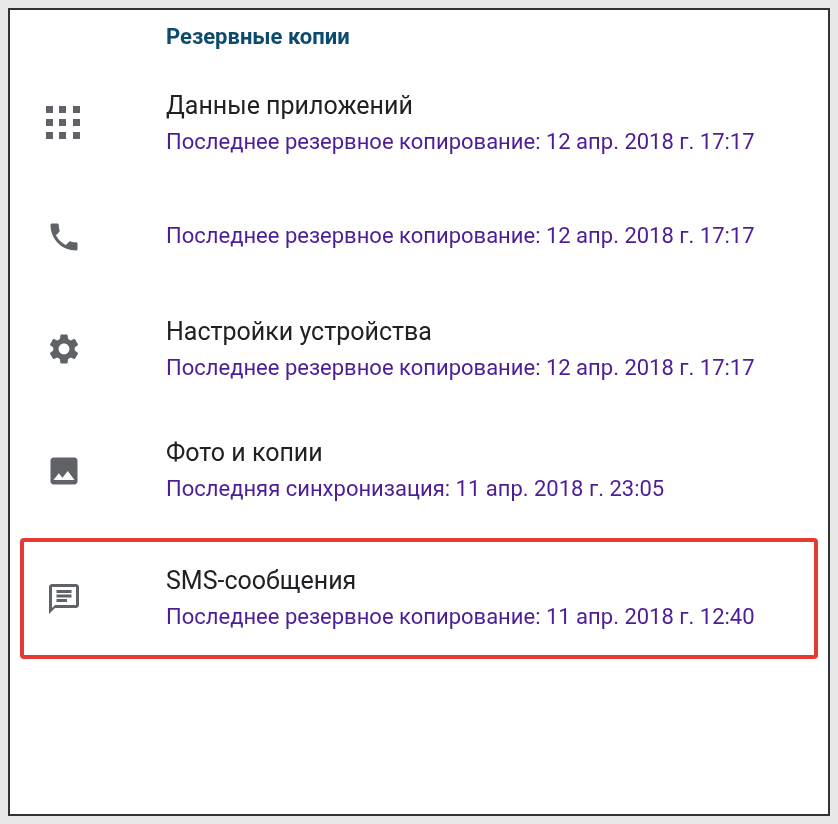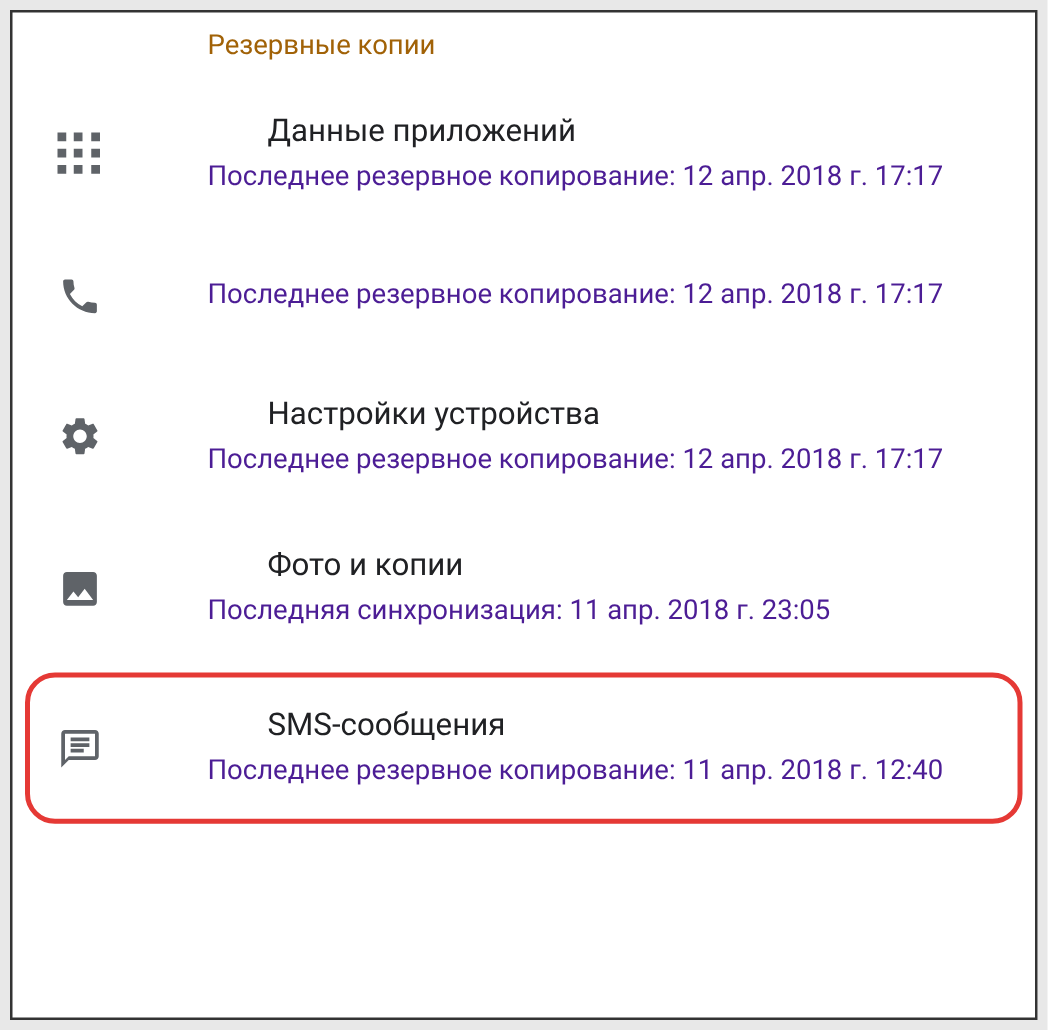--- a/index.html
+++ b/index.html
@@ -14,34 +14,34 @@
       height: 824px;
       padding: 8px;
     }
     .container {
       background: #ffffff;
       border: 2px solid #333;
       height: 100%;
       overflow: hidden;
     }
     .section-header {
-      color: #a16207;
+      color: #0c4a6e;
       font-size: 22px;
-      font-weight: 400;
+      font-weight: 700;
       padding: 14px 12px 14px 156px;
     }
     .list-item {
       display: flex;
       align-items: center;
       padding: 28px 20px 28px 36px;
       cursor: pointer;
     }
     .list-item.highlighted {
       border: 4px solid #e53935;
-      border-radius: 24px;
+      border-radius: 4px;
       margin: 6px 10px 6px 10px;
       padding: 24px 10px 24px 22px;
     }
     .icon-wrapper {
       width: 76px;
       height: 48px;
       display: flex;
       align-items: center;
       justify-content: flex-start;
       flex-shrink: 0;
@@ -57,21 +57,20 @@
       padding-left: 44px;
     }
     .list-item.highlighted .text-content {
       padding-left: 44px;
     }
     .item-title {
       font-size: 25px;
       color: #202124;
       font-weight: 400;
       margin-bottom: 8px;
-      margin-left: 48px;
     }
     .item-subtitle {
       font-size: 22px;
       color: #4c1d95;
       font-weight: 400;
       line-height: 1.3;
     }
     .grid-dots {
       width: 36px;
       height: 36px;

